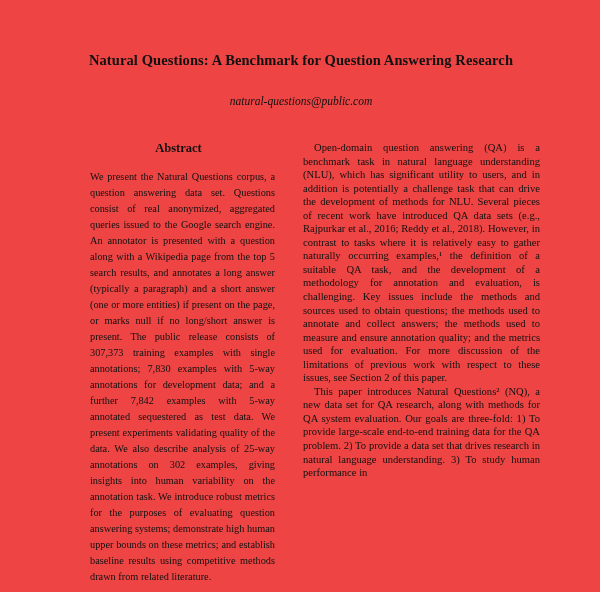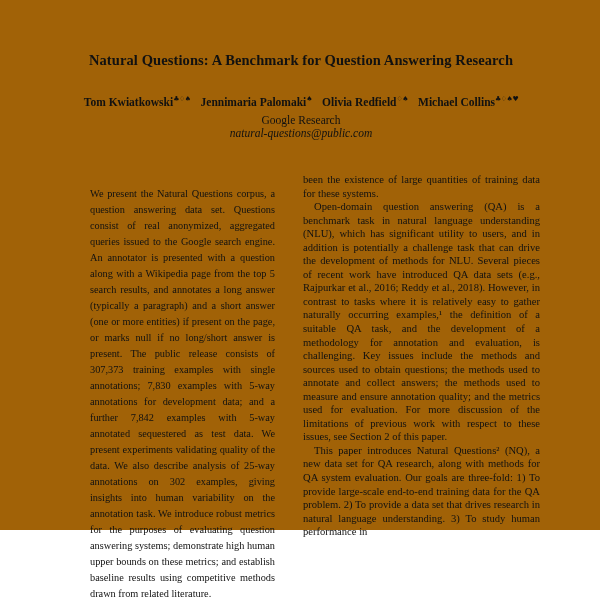--- a/index.html
+++ b/index.html
@@ -10,22 +10,22 @@
   body {
     width: 600px;
     height: 600px;
     overflow: hidden;
     color: #111111;
     font-family: "Liberation Serif", "DejaVu Serif", serif;
     -webkit-font-smoothing: antialiased;
   }
   .page {
     width: 600px;
-    height: 530px;
-    background: #a16207;
+    height: 592px;
+    background: #ef4444;
     box-sizing: border-box;
     padding: 52px 60px 0 62px;
   }
   .title {
     text-align: center;
     font-weight: bold;
     font-size: 14.5px;
     letter-spacing: 0.1px;
     margin: 0 0 26px 0;
   }
@@ -87,35 +87,33 @@
   .body-text p.indent { text-indent: 11px; }
 </style>
 </head>
 <body>
 
 <div class="page">
 
   <h1 class="title">Natural Questions: A Benchmark for Question Answering Research</h1>
 
   <div class="authors" id="authors">
-      <div class="author-line"><span class="author">Tom Kwiatkowski<sup>♣♢♠</sup></span><span class="author">Jennimaria Palomaki<sup>♠</sup></span><span class="author">Olivia Redfield<sup>♢♠</sup></span><span class="author">Michael Collins<sup>♣♢♠♥</sup></span></div>
     </div>
 
-  <div class="affiliation">Google Research</div>
 
   <div class="email">natural-questions@public.com</div>
 
   <div class="columns">
 
     <div class="col-left">
+      <div class="abstract-heading">Abstract</div>
       <div class="abstract-body">We present the Natural Questions corpus, a question answering data set. Questions consist of real anonymized, aggregated queries issued to the Google search engine. An annotator is presented with a question along with a Wikipedia page from the top 5 search results, and annotates a long answer (typically a paragraph) and a short answer (one or more entities) if present on the page, or marks null if no long/short answer is present. The public release consists of 307,373 training examples with single annotations; 7,830 examples with 5-way annotations for development data; and a further 7,842 examples with 5-way annotated sequestered as test data. We present experiments validating quality of the data. We also describe analysis of 25-way annotations on 302 examples, giving insights into human variability on the annotation task. We introduce robust metrics for the purposes of evaluating question answering systems; demonstrate high human upper bounds on these metrics; and establish baseline results using competitive methods drawn from related literature.</div>
 
     </div>
 
     <div class="col-right body-text" id="right-col">
-        <p>been the existence of large quantities of training data for these systems.</p>
         <p class="indent">Open-domain question answering (QA) is a benchmark task in natural language understanding (NLU), which has significant utility to users, and in addition is potentially a challenge task that can drive the development of methods for NLU. Several pieces of recent work have introduced QA data sets (e.g., Rajpurkar et al., 2016; Reddy et al., 2018). However, in contrast to tasks where it is relatively easy to gather naturally occurring examples,¹ the definition of a suitable QA task, and the development of a methodology for annotation and evaluation, is challenging. Key issues include the methods and sources used to obtain questions; the methods used to annotate and collect answers; the methods used to measure and ensure annotation quality; and the metrics used for evaluation. For more discussion of the limitations of previous work with respect to these issues, see Section 2 of this paper.</p>
         <p class="indent">This paper introduces Natural Questions² (NQ), a new data set for QA research, along with methods for QA system evaluation. Our goals are three-fold: 1) To provide large-scale end-to-end training data for the QA problem. 2) To provide a data set that drives research in natural language understanding. 3) To study human performance in</p>
       </div>
 
   </div>
 
 </div>
 
 </body></html>

